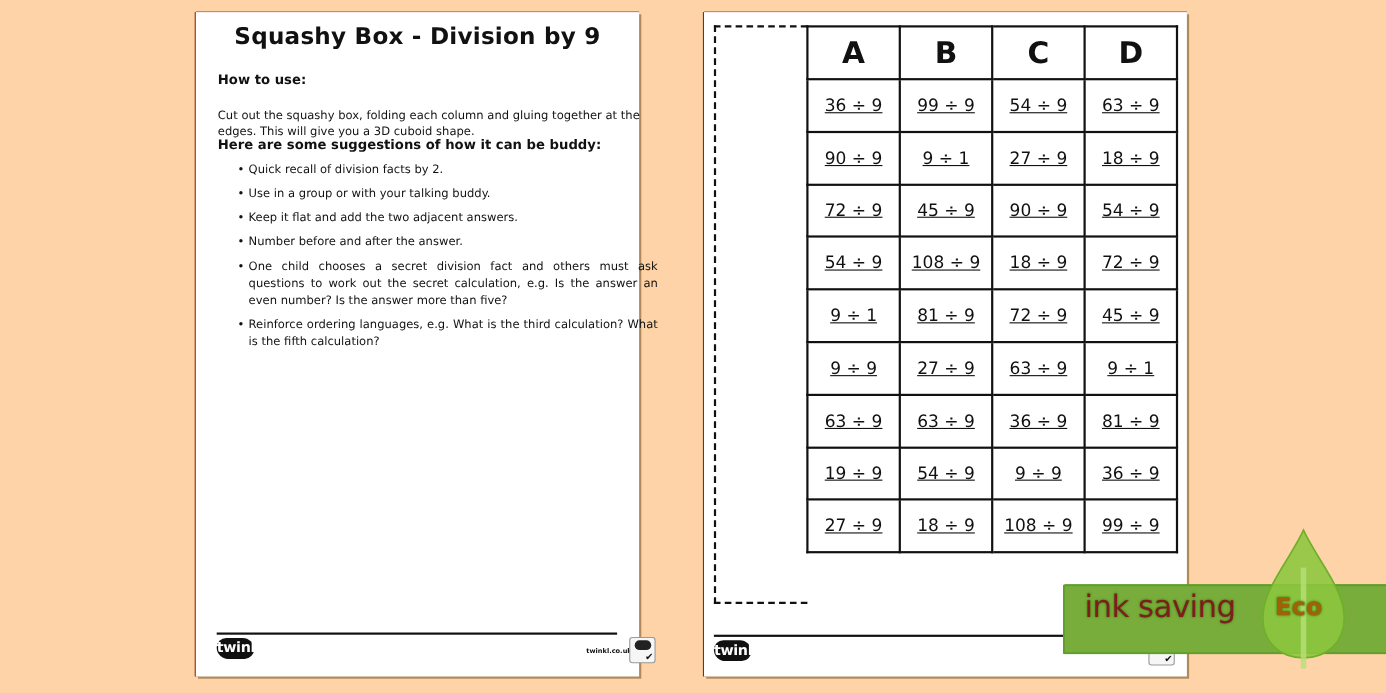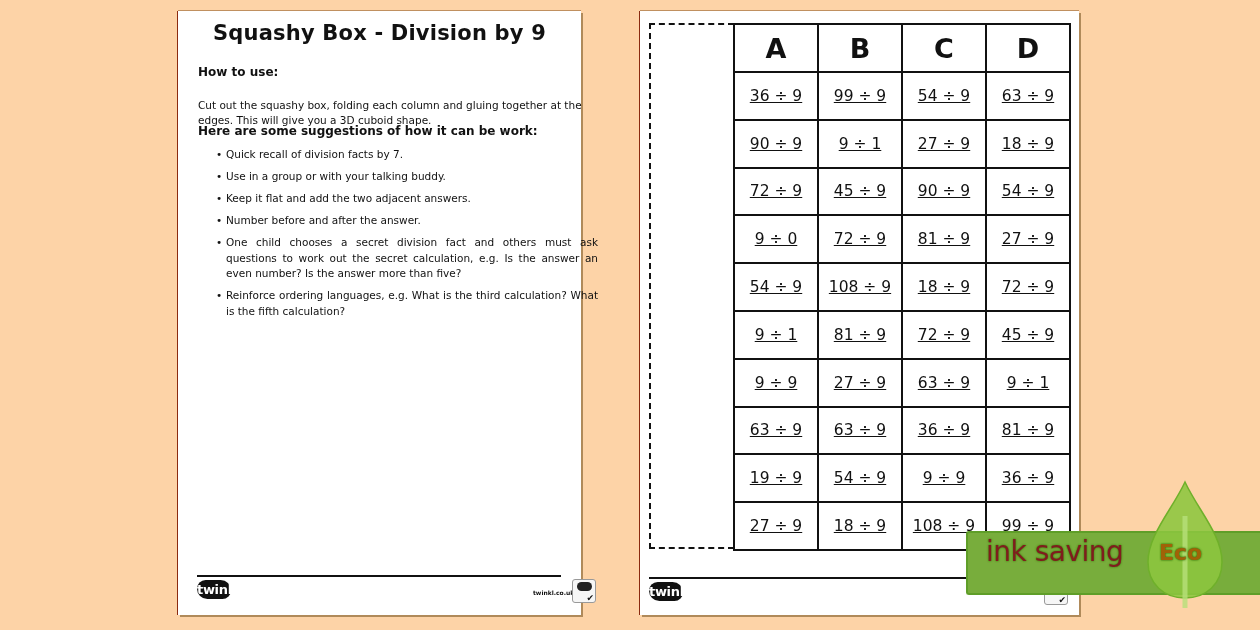--- a/index.html
+++ b/index.html
@@ -80,24 +80,24 @@
 </style>
 </head>
 <body>
 
 <div class="page" id="page-left">
   <div class="doc-title">Squashy Box - Division by 9</div>
 
   <div class="h-small" id="how-heading">How to use:</div>
   <div class="para" id="how-text">Cut out the squashy box, folding each column and gluing together at the edges. This will give you a 3D cuboid shape.</div>
 
-  <div class="h-small" id="sugg-heading">Here are some suggestions of how it can be work:</div>
+  <div class="h-small" id="sugg-heading">Here are some suggestions of how it can be buddy:</div>
 
   <ul class="bullets">
-    <li><span class="dot">•</span><span>Quick recall of division facts by 7.</span></li>
+    <li><span class="dot">•</span><span>Quick recall of division facts by 2.</span></li>
     <li><span class="dot">•</span><span>Use in a group or with your talking buddy.</span></li>
     <li><span class="dot">•</span><span>Keep it flat and add the two adjacent answers.</span></li>
     <li><span class="dot">•</span><span>Number before and after the answer.</span></li>
     <li><span class="dot">•</span><span>One child chooses a secret division fact and others must ask questions to work out the secret calculation, e.g. Is the answer an even number? Is the answer more than five?</span></li>
     <li><span class="dot">•</span><span>Reinforce ordering languages, e.g. What is the third calculation? What is the fifth calculation?</span></li>
   </ul>
 
   <div class="footer-line"></div>
   <div class="twinkl-logo">twinkl</div>
   <div class="site-url">twinkl.co.uk</div>
@@ -130,26 +130,20 @@
           <td>90 ÷ 9</td>
           <td>9 ÷ 1</td>
           <td>27 ÷ 9</td>
           <td>18 ÷ 9</td>
         </tr>
       <tr>
           <td>72 ÷ 9</td>
           <td>45 ÷ 9</td>
           <td>90 ÷ 9</td>
           <td>54 ÷ 9</td>
-        </tr>
-      <tr>
-          <td>9 ÷ 0</td>
-          <td>72 ÷ 9</td>
-          <td>81 ÷ 9</td>
-          <td>27 ÷ 9</td>
         </tr>
       <tr>
           <td>54 ÷ 9</td>
           <td>108 ÷ 9</td>
           <td>18 ÷ 9</td>
           <td>72 ÷ 9</td>
         </tr>
       <tr>
           <td>9 ÷ 1</td>
           <td>81 ÷ 9</td>

